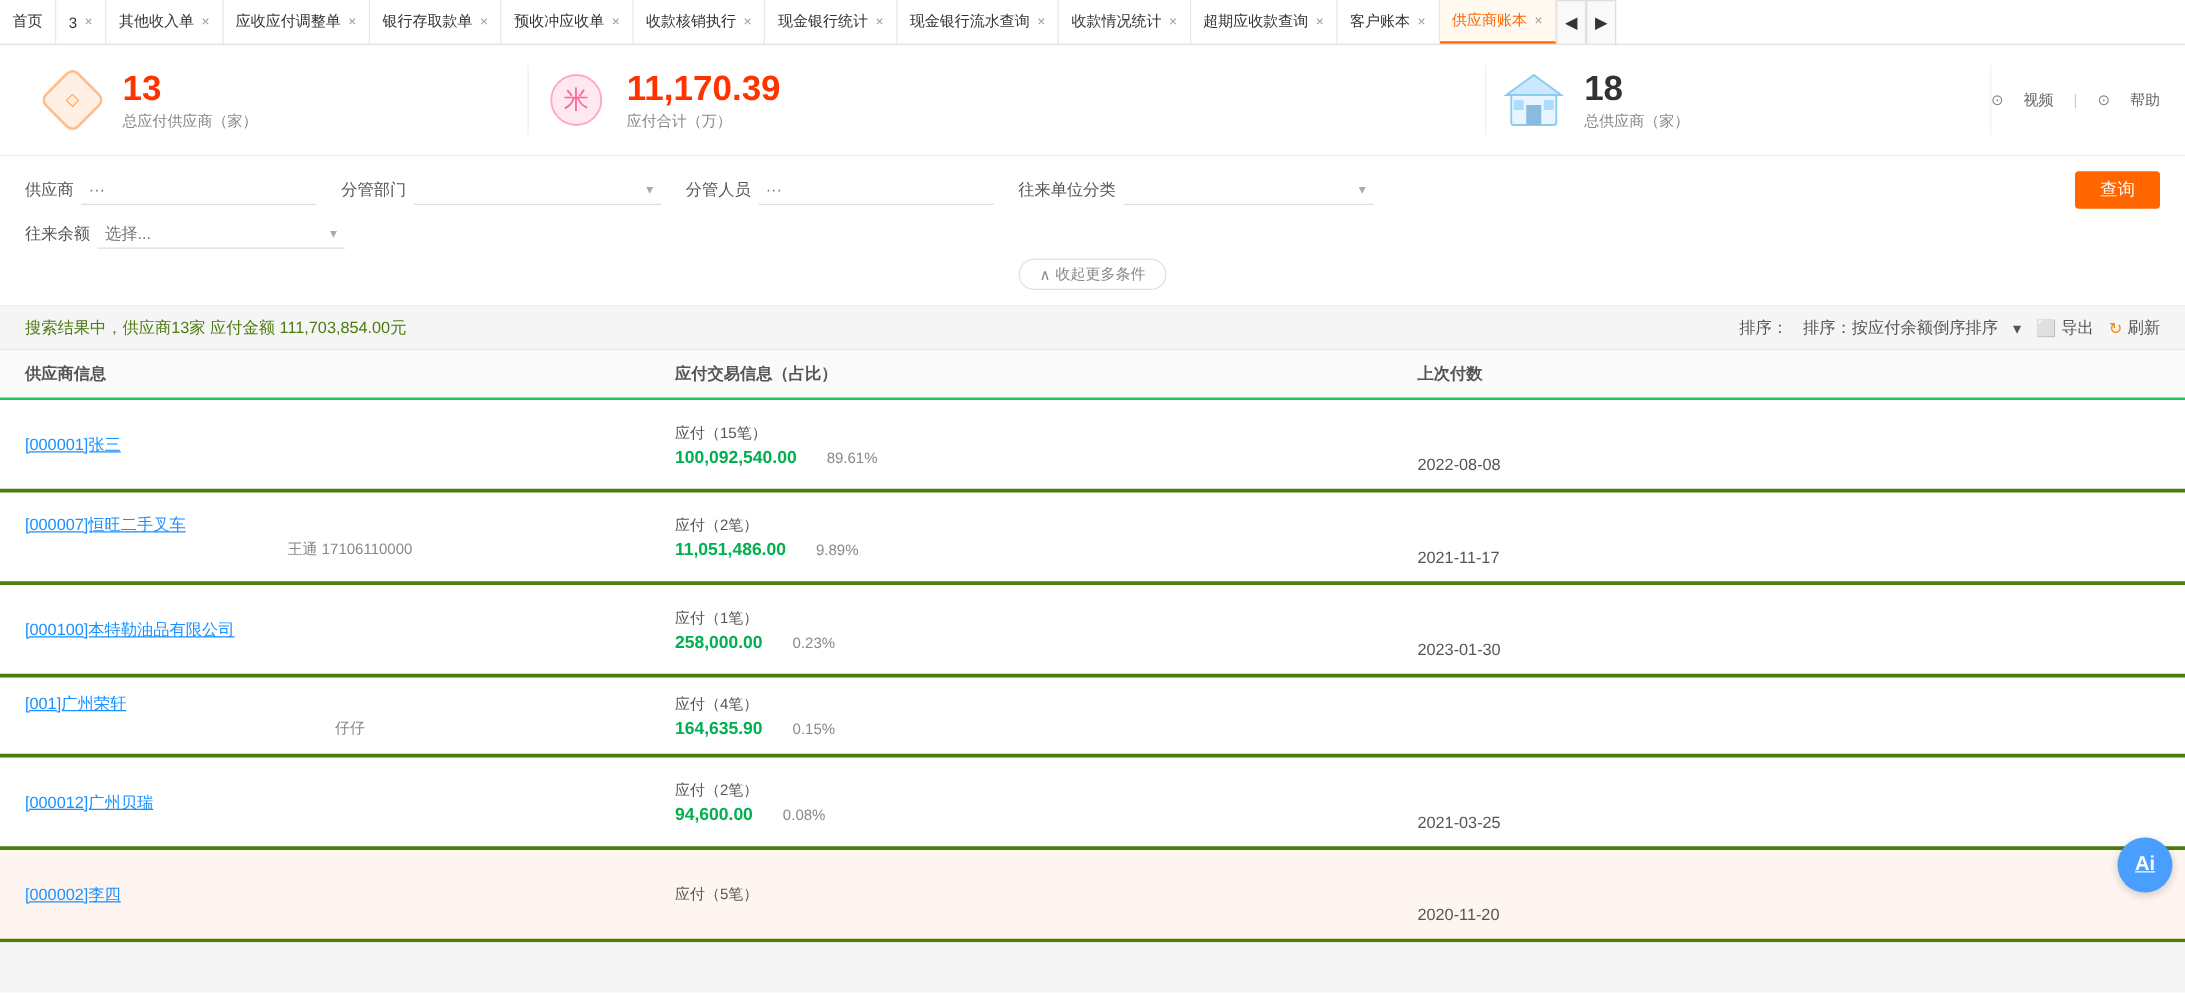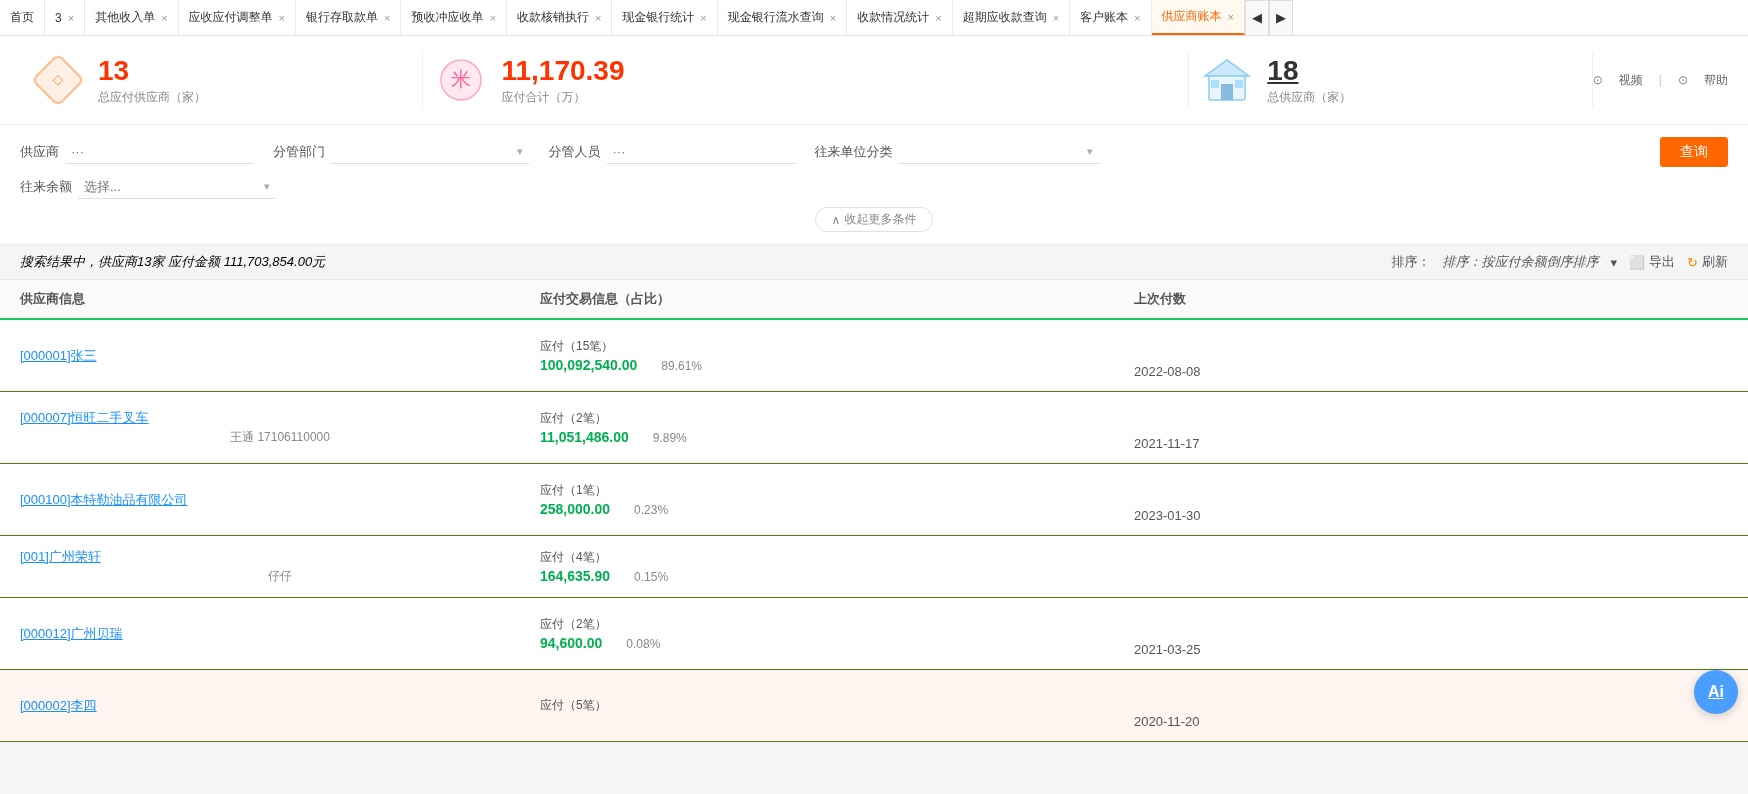--- a/index.html
+++ b/index.html
@@ -79,37 +79,37 @@
       background: #fff; border: 1px solid #e0e0e0; border-radius: 12px;
       padding: 3px 16px; font-size: 12px; color: #888; cursor: pointer;
       display: flex; align-items: center; gap: 4px;
     }
 
     
     .results-bar {
       display: flex; align-items: center; justify-content: space-between;
       padding: 8px 20px; background: #f5f5f5; border-bottom: 1px solid #e8e8e8;
     }
-    .results-info { font-size: 13px; color: #000000; font-style: italic; }
+    .results-info { font-size: 13px; color: #4d7c0f; }
     .results-actions { display: flex; align-items: center; gap: 12px; font-size: 13px; color: #555; }
     .sort-select { color: #555; cursor: pointer; }
     .action-btn { display: flex; align-items: center; gap: 4px; cursor: pointer; color: #555; }
 
     
     .table-container { background: #fff; margin: 0; }
     .table-header {
       display: grid;
       grid-template-columns: 520px 1fr 1fr;
       background: #fafafa; border-bottom: 2px solid #22c55e;
       padding: 10px 20px; font-size: 13px; font-weight: bold; color: #555;
     }
     .table-row {
       display: grid;
       grid-template-columns: 520px 1fr 1fr;
-      border-bottom: 1px solid #4d7c0f;
+      border-bottom: 3px solid #4d7c0f;
       padding: 12px 20px; align-items: center;
       min-height: 60px;
     }
     .table-row.highlighted { background: #fff5f0; }
     .supplier-link {
       color: #1890ff; text-decoration: underline; cursor: pointer; font-size: 13px;
     }
     .supplier-sub { font-size: 12px; color: #888; margin-top: 2px; text-align: center; }
     .pay-info { display: flex; flex-direction: column; gap: 2px; }
     .pay-label { font-size: 12px; color: #555; }
@@ -214,21 +214,21 @@
     <div class="stat-icon">
       <svg width="52" height="48" viewBox="0 0 52 48">
         <rect x="8" y="18" width="36" height="26" rx="2" fill="#e8f4ff" stroke="#88ccee" stroke-width="1.5"></rect>
         <polygon points="4,20 26,4 48,20" fill="#cce8ff" stroke="#88ccee" stroke-width="1.5"></polygon>
         <rect x="20" y="28" width="12" height="16" fill="#88bbdd"></rect>
         <rect x="10" y="24" width="8" height="8" rx="1" fill="#aaddff"></rect>
         <rect x="34" y="24" width="8" height="8" rx="1" fill="#aaddff"></rect>
       </svg>
     </div>
     <div>
-      <div class="stat-value" style="color:#333;text-decoration:underline;">18</div>
+      <div class="stat-value" style="color:#333;">18</div>
       <div class="stat-label">总供应商（家）</div>
     </div>
   </div>
 
   <div class="stat-right-links">
     <span style="color:#888;">⊙</span>
     <span style="color:#666;">视频</span>
     <span class="divider">|</span>
     <span style="color:#888;">⊙</span>
     <span style="color:#666;">帮助</span>
@@ -287,21 +287,21 @@
       <span>∧</span>
       <span>收起更多条件</span>
     </button>
   </div>
 </div>
 
 <div class="results-bar">
   <div class="results-info">搜索结果中，供应商13家   应付金额 111,703,854.00元</div>
   <div class="results-actions">
     <span style="color:#555;">排序：</span>
-    <span class="sort-select" style="color:#555;font-style:italic;">排序：按应付余额倒序排序</span>
+    <span class="sort-select" style="color:#555;">排序：按应付余额倒序排序</span>
     <span style="color:#555;">▾</span>
     <div class="action-btn">
       <span style="color:#ff8800;">⬜</span>
       <span>导出</span>
     </div>
     <div class="action-btn">
       <span style="color:#ff8800;">↻</span>
       <span>刷新</span>
     </div>
   </div>

